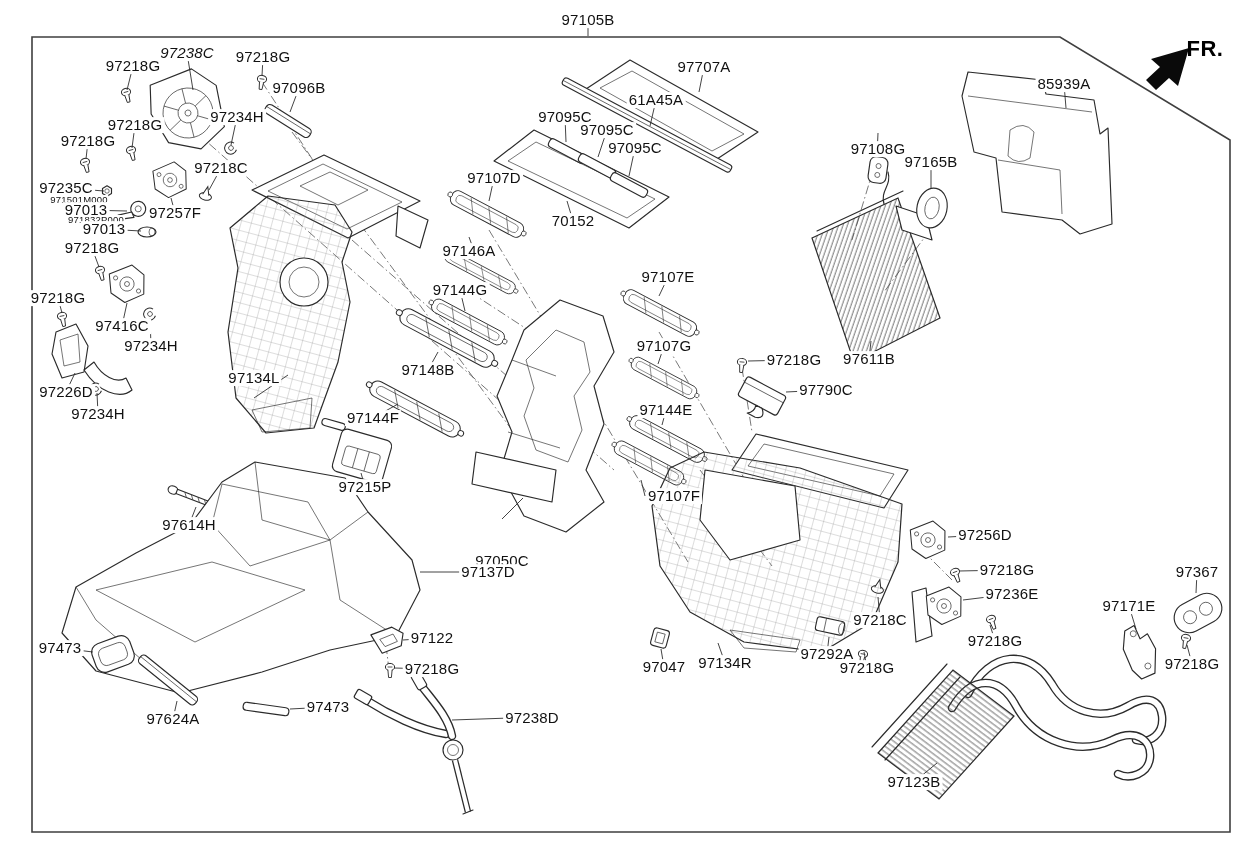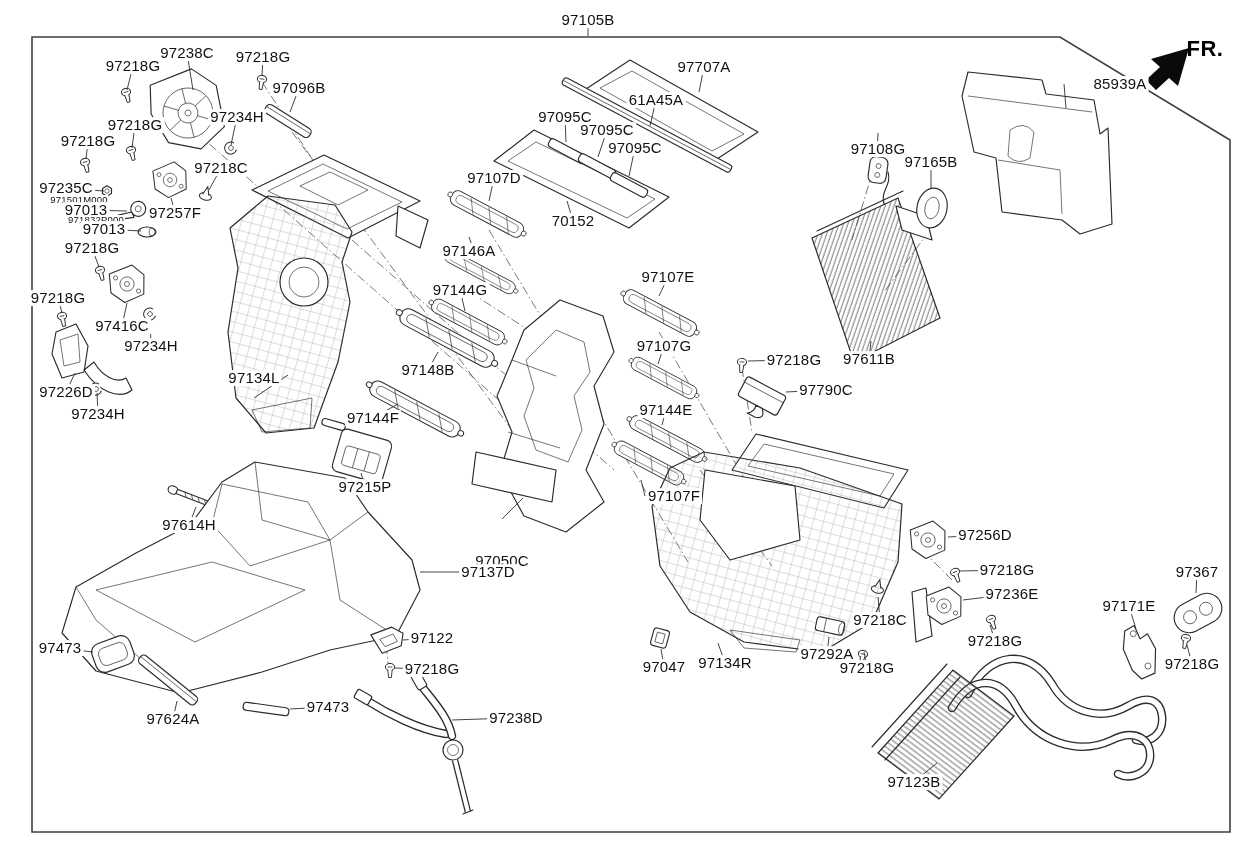--- a/index.html
+++ b/index.html
@@ -411,21 +411,21 @@
       <line x1="1012" y1="594" x2="963" y2="600"></line>
       <line x1="995" y1="641" x2="990" y2="625"></line>
       <line x1="1129" y1="606" x2="1136" y2="629"></line>
       <line x1="1197" y1="572" x2="1196" y2="593"></line>
       <line x1="1192" y1="664" x2="1187" y2="645"></line>
       <line x1="914" y1="782" x2="937" y2="763"></line>
     </svg>
 
   <div id="labels">
       <div class="plabel" style="left: 588px; top: 20px;">97105B</div>
-      <div class="plabel" style="left: 187px; top: 53px;">97238C</div>
+      <div class="plabel" style="left: 187px; top: 53px; font-style: italic;">97238C</div>
       <div class="plabel" style="left: 133px; top: 66px;">97218G</div>
       <div class="plabel" style="left: 263px; top: 57px;">97218G</div>
       <div class="plabel" style="left: 299px; top: 88px;">97096B</div>
       <div class="plabel" style="left: 237px; top: 117px;">97234H</div>
       <div class="plabel" style="left: 135px; top: 125px;">97218G</div>
       <div class="plabel" style="left: 88px; top: 141px;">97218G</div>
       <div class="plabel" style="left: 221px; top: 168px;">97218C</div>
       <div class="plabel" style="left: 66px; top: 188px;">97235C</div>
       <div class="plabel small" style="left: 79px; top: 200px;">971501M000</div>
       <div class="plabel" style="left: 86px; top: 210px;">97013</div>
@@ -452,31 +452,31 @@
       <div class="plabel" style="left: 373px; top: 418px;">97144F</div>
       <div class="plabel" style="left: 365px; top: 487px;">97215P</div>
       <div class="plabel" style="left: 189px; top: 525px;">97614H</div>
       <div class="plabel" style="left: 502px; top: 519px; margin-top: 42px;">97050C</div>
       <div class="plabel" style="left: 488px; top: 572px;">97137D</div>
       <div class="plabel" style="left: 432px; top: 638px;">97122</div>
       <div class="plabel" style="left: 432px; top: 669px;">97218G</div>
       <div class="plabel" style="left: 60px; top: 648px;">97473</div>
       <div class="plabel" style="left: 173px; top: 719px;">97624A</div>
       <div class="plabel" style="left: 328px; top: 707px;">97473</div>
-      <div class="plabel" style="left: 516px; top: 718px;">97238D</div>
+      <div class="plabel" style="left: 532px; top: 718px;">97238D</div>
       <div class="plabel" style="left: 668px; top: 277px;">97107E</div>
       <div class="plabel" style="left: 664px; top: 346px;">97107G</div>
       <div class="plabel" style="left: 794px; top: 360px;">97218G</div>
       <div class="plabel" style="left: 826px; top: 390px;">97790C</div>
       <div class="plabel" style="left: 666px; top: 410px;">97144E</div>
       <div class="plabel" style="left: 674px; top: 496px;">97107F</div>
       <div class="plabel" style="left: 869px; top: 359px;">97611B</div>
       <div class="plabel" style="left: 878px; top: 149px;">97108G</div>
       <div class="plabel" style="left: 931px; top: 162px;">97165B</div>
-      <div class="plabel" style="left: 1120px; top: 84px; text-align: center;">85939A</div>
+      <div class="plabel" style="left: 1064px; top: 84px; text-align: center;">85939A</div>
       <div class="plabel" style="left: 664px; top: 667px;">97047</div>
       <div class="plabel" style="left: 725px; top: 663px;">97134R</div>
       <div class="plabel" style="left: 827px; top: 654px;">97292A</div>
       <div class="plabel" style="left: 880px; top: 620px;">97218C</div>
       <div class="plabel" style="left: 867px; top: 668px;">97218G</div>
       <div class="plabel" style="left: 985px; top: 535px;">97256D</div>
       <div class="plabel" style="left: 1007px; top: 570px;">97218G</div>
       <div class="plabel" style="left: 1012px; top: 594px;">97236E</div>
       <div class="plabel" style="left: 995px; top: 641px;">97218G</div>
       <div class="plabel" style="left: 1129px; top: 606px;">97171E</div>

